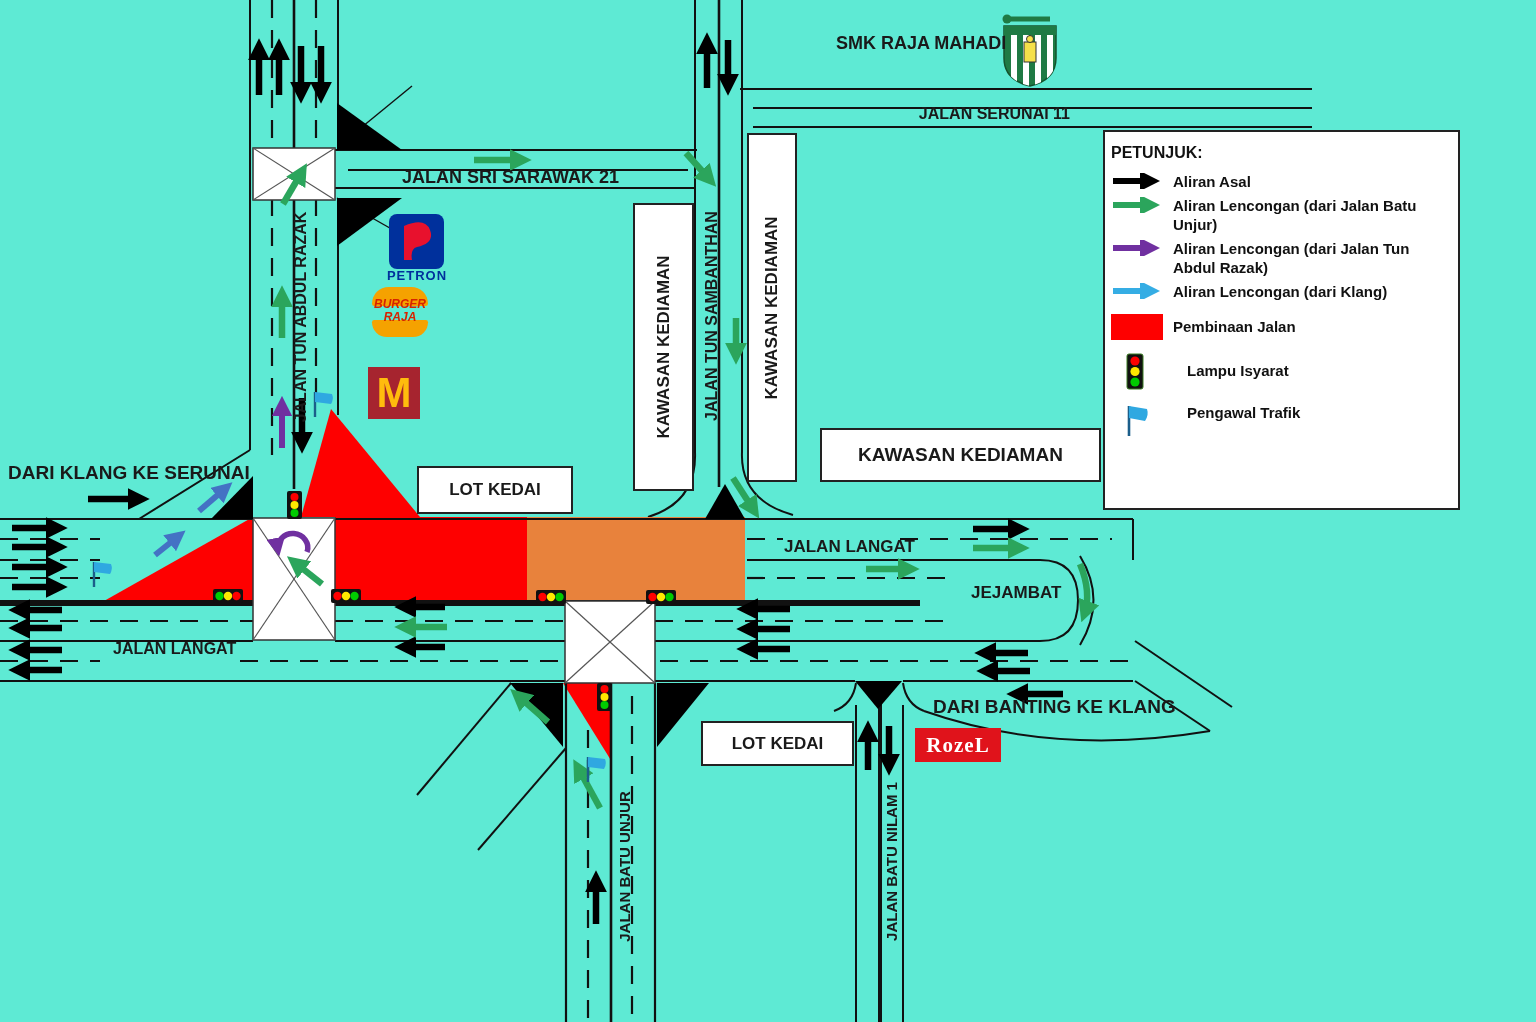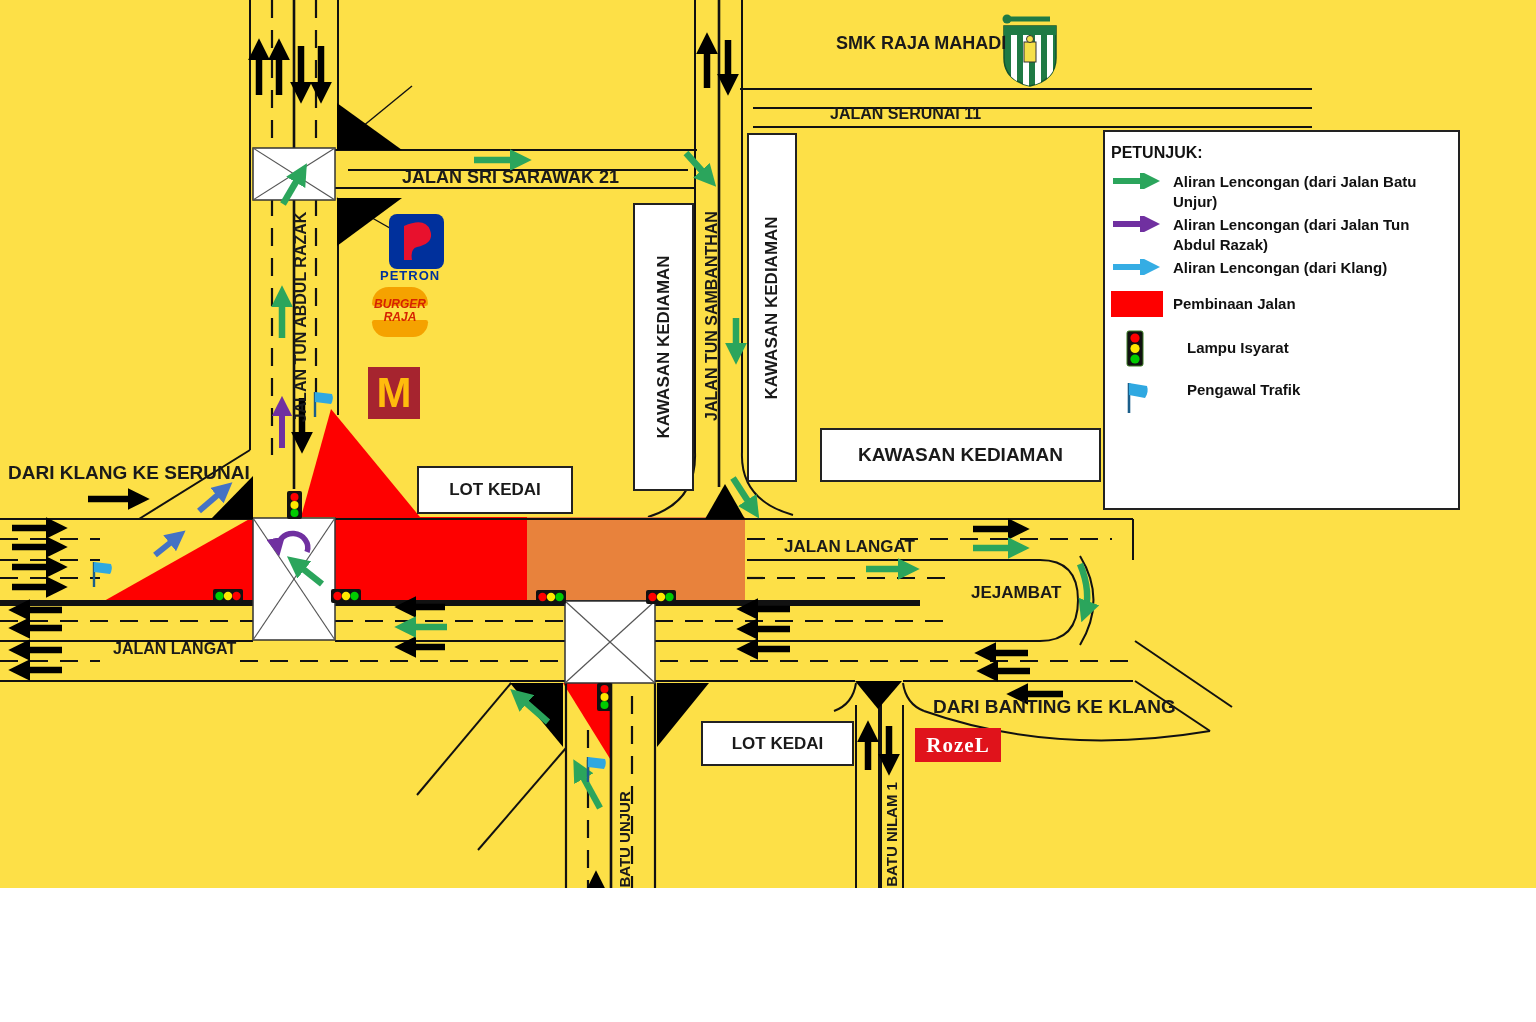--- a/index.html
+++ b/index.html
@@ -1,36 +1,36 @@
 <!DOCTYPE html>
 <html><head>
 <meta charset="utf-8">
 <style>
   html,body{margin:0;padding:0;background:#fff;}
-  #stage{position:relative;width:1536px;height:888px;background:#fde047;overflow:hidden;
+  #stage{position:relative;width:1536px;height:1022px;background:#5eead4;overflow:hidden;
          font-family:"Liberation Sans",sans-serif;color:#111;}
   #roadmap{position:absolute;left:0;top:0;}
   .lbl{position:absolute;font-weight:bold;white-space:nowrap;color:#1a1a1a;}
   .vlabel{position:absolute;font-weight:bold;text-align:center;white-space:nowrap;
           transform:rotate(-90deg);color:#1a1a1a;}
   .wbox{position:absolute;background:#fff;border:2px solid #222;display:flex;
         align-items:center;justify-content:center;font-weight:bold;color:#1a1a1a;}
   .vbox span{transform:rotate(-90deg);white-space:nowrap;font-weight:bold;}
   
   #legend{position:absolute;left:1103px;top:130px;width:357px;height:380px;background:#fff;
           border:2px solid #222;box-sizing:border-box;padding:12px 6px;}
   #legend .lg-title{font-weight:bold;font-size:16px;margin-bottom:10px;}
   .lg-row{display:flex;align-items:flex-start;margin-bottom:4px;}
   .lg-ico{width:62px;flex:0 0 62px;display:flex;justify-content:flex-start;margin-top:1px;}
   .lg-text{font-weight:bold;font-size:15px;line-height:1.3;}
   .lg-swatch{width:52px;height:26px;}
   .sp{margin-top:12px;}
   
   #petron-logo{position:absolute;left:389px;top:214px;}
-  #petron-word{position:absolute;left:380px;top:268px;width:74px;
+  #petron-word{position:absolute;left:380px;top:268px;width:74px;text-align:center;
                color:#00309C;font-weight:bold;font-size:13px;letter-spacing:1px;}
   #bk{position:absolute;left:372px;top:287px;width:56px;height:50px;}
   .bk-bun{position:absolute;left:0;width:56px;background:#F5A200;}
   .bk-top{top:0;height:19px;border-radius:28px 28px 4px 4px;}
   .bk-bot{bottom:0;height:17px;border-radius:4px 4px 28px 28px;}
   .bk-word{position:absolute;left:0;top:11px;width:56px;text-align:center;color:#D62300;
            font-weight:bold;font-style:italic;font-size:12px;line-height:13px;}
   #mcd{position:absolute;left:368px;top:367px;width:52px;height:52px;background:#A6242F;
        display:flex;align-items:center;justify-content:center;color:#FFBC0D;
        font-weight:bold;font-size:42px;line-height:1;}
@@ -297,21 +297,21 @@
     <rect x="25" y="23" width="6" height="55" fill="#fff"></rect>
     <rect x="37" y="23" width="6" height="55" fill="#fff"></rect>
     <rect x="49" y="23" width="6" height="55" fill="#fff"></rect>
     <rect x="6" y="14" width="52" height="9" fill="#1F7A44"></rect>
     <rect x="26" y="30" width="12" height="20" fill="#F5E04A" stroke="#333" stroke-width="1"></rect>
     <circle cx="32" cy="27" r="3.5" fill="#F5E04A" stroke="#333" stroke-width="1"></circle>
   </g>
 </svg>
 
 <div class="lbl" style="left:836px;top:33px;font-size:18px;">SMK RAJA MAHADI</div>
-<div class="lbl" style="left:830px;top:105px;width:240px;text-align:left;font-size:16px;">JALAN SERUNAI 11</div>
+<div class="lbl" style="left:830px;top:105px;width:240px;text-align:right;font-size:16px;">JALAN SERUNAI 11</div>
 <div class="lbl" style="left:402px;top:167px;font-size:18px;">JALAN SRI SARAWAK 21</div>
 <div class="vlabel" style="left:191px;top:308px;width:220px;font-size:16px;">JALAN TUN ABDUL RAZAK</div>
 <div class="vlabel" style="left:604px;top:307px;width:215px;font-size:16px;">JALAN TUN SAMBANTHAN</div>
 <div class="lbl" style="left:8px;top:462px;font-size:19px;">DARI KLANG KE SERUNAI</div>
 <div class="lbl" style="left:113px;top:640px;font-size:16px;">JALAN LANGAT</div>
 <div class="lbl" style="left:784px;top:537px;font-size:17px;">JALAN LANGAT</div>
 <div class="lbl" style="left:971px;top:583px;font-size:17px;">JEJAMBAT</div>
 <div class="lbl" style="left:933px;top:696px;font-size:19px;">DARI BANTING KE KLANG</div>
 <div class="vlabel" style="left:542px;top:858px;width:165px;font-size:15px;">JALAN BATU UNJUR</div>
 <div class="vlabel" style="left:811px;top:853px;width:160px;font-size:15px;">JALAN BATU NILAM 1</div>
@@ -343,20 +343,28 @@
 
 <div id="mcd">
       <span>M</span>
     </div>
 
 <div id="rozel">RozeL</div>
 
 <div id="legend">
   <div class="lg-title">PETUNJUK:</div>
 
+  <div class="lg-row">
+    <div class="lg-ico">
+          <svg width="56" height="16">
+            <line x1="2" y1="8" x2="42" y2="8" stroke="#000000" stroke-width="6" marker-end="url(#mk-k)"></line>
+          </svg>
+        </div>
+    <div class="lg-text">Aliran Asal</div>
+  </div>
 
   <div class="lg-row">
     <div class="lg-ico">
           <svg width="56" height="16">
             <line x1="2" y1="8" x2="42" y2="8" stroke="#2BA55C" stroke-width="6" marker-end="url(#mk-g)"></line>
           </svg>
         </div>
     <div class="lg-text" style="max-width:255px;">Aliran Lencongan (dari Jalan Batu Unjur)</div>
   </div>
 

